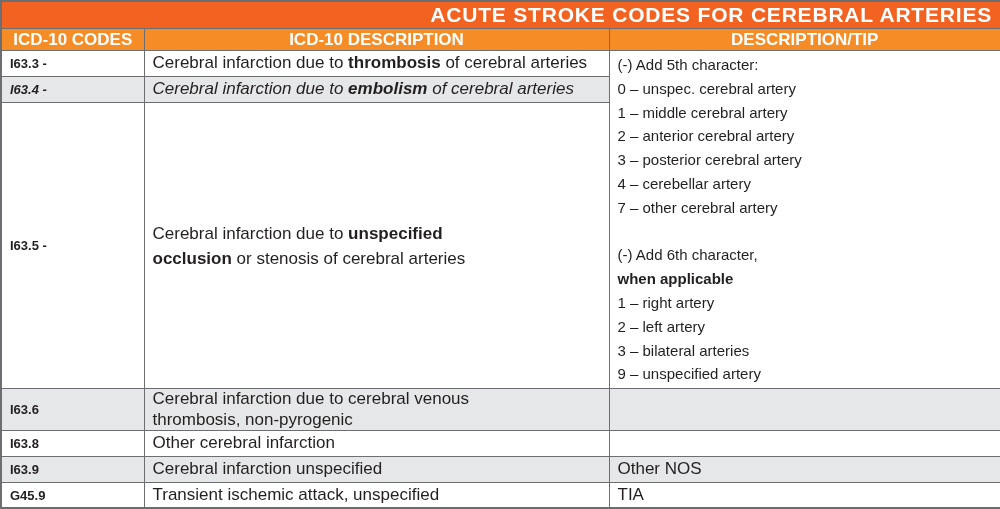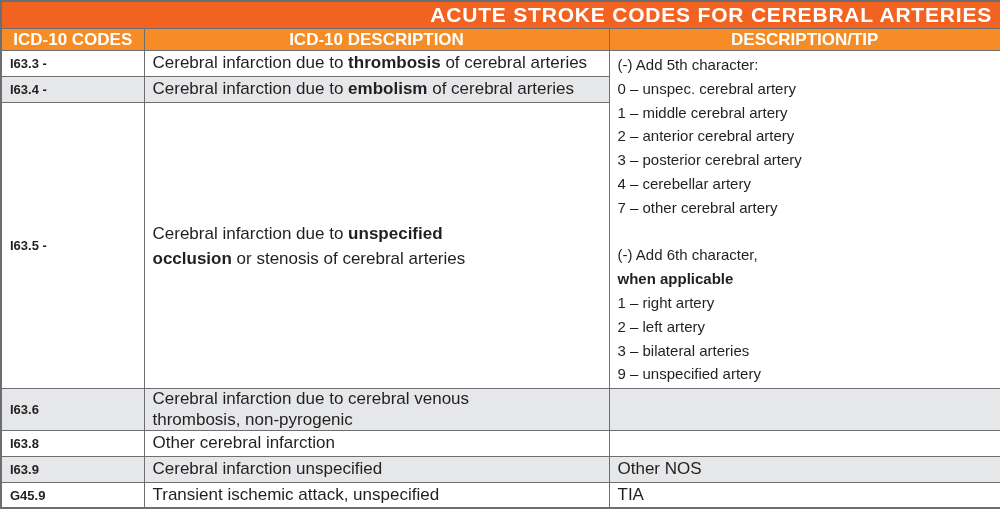--- a/index.html
+++ b/index.html
@@ -76,21 +76,21 @@
   td.tip-cell {
     vertical-align: top;
     font-size: 15px;
     line-height: 23.8px;
     padding-top: 2px;
     background: #FFFFFF;
   }
   .b, td .tline .b { font-weight: 700; }
 
   tr.r1 td { height: 25px; }
-  tr.r2 td { height: 25px; }
+  tr.r2 td { height: 25px; font-style: italic; }
   tr.row-i635 td { height: 285px; }
   tr.r4 td { height: 41px; }
   tr.r5 td { height: 25px; }
   tr.r6 td { height: 25px; }
   tr.r7 td { height: 24px; }
 
   tr.shaded td { background: var(--shaded-row-bg); }
 </style>
 </head>
 <body>

